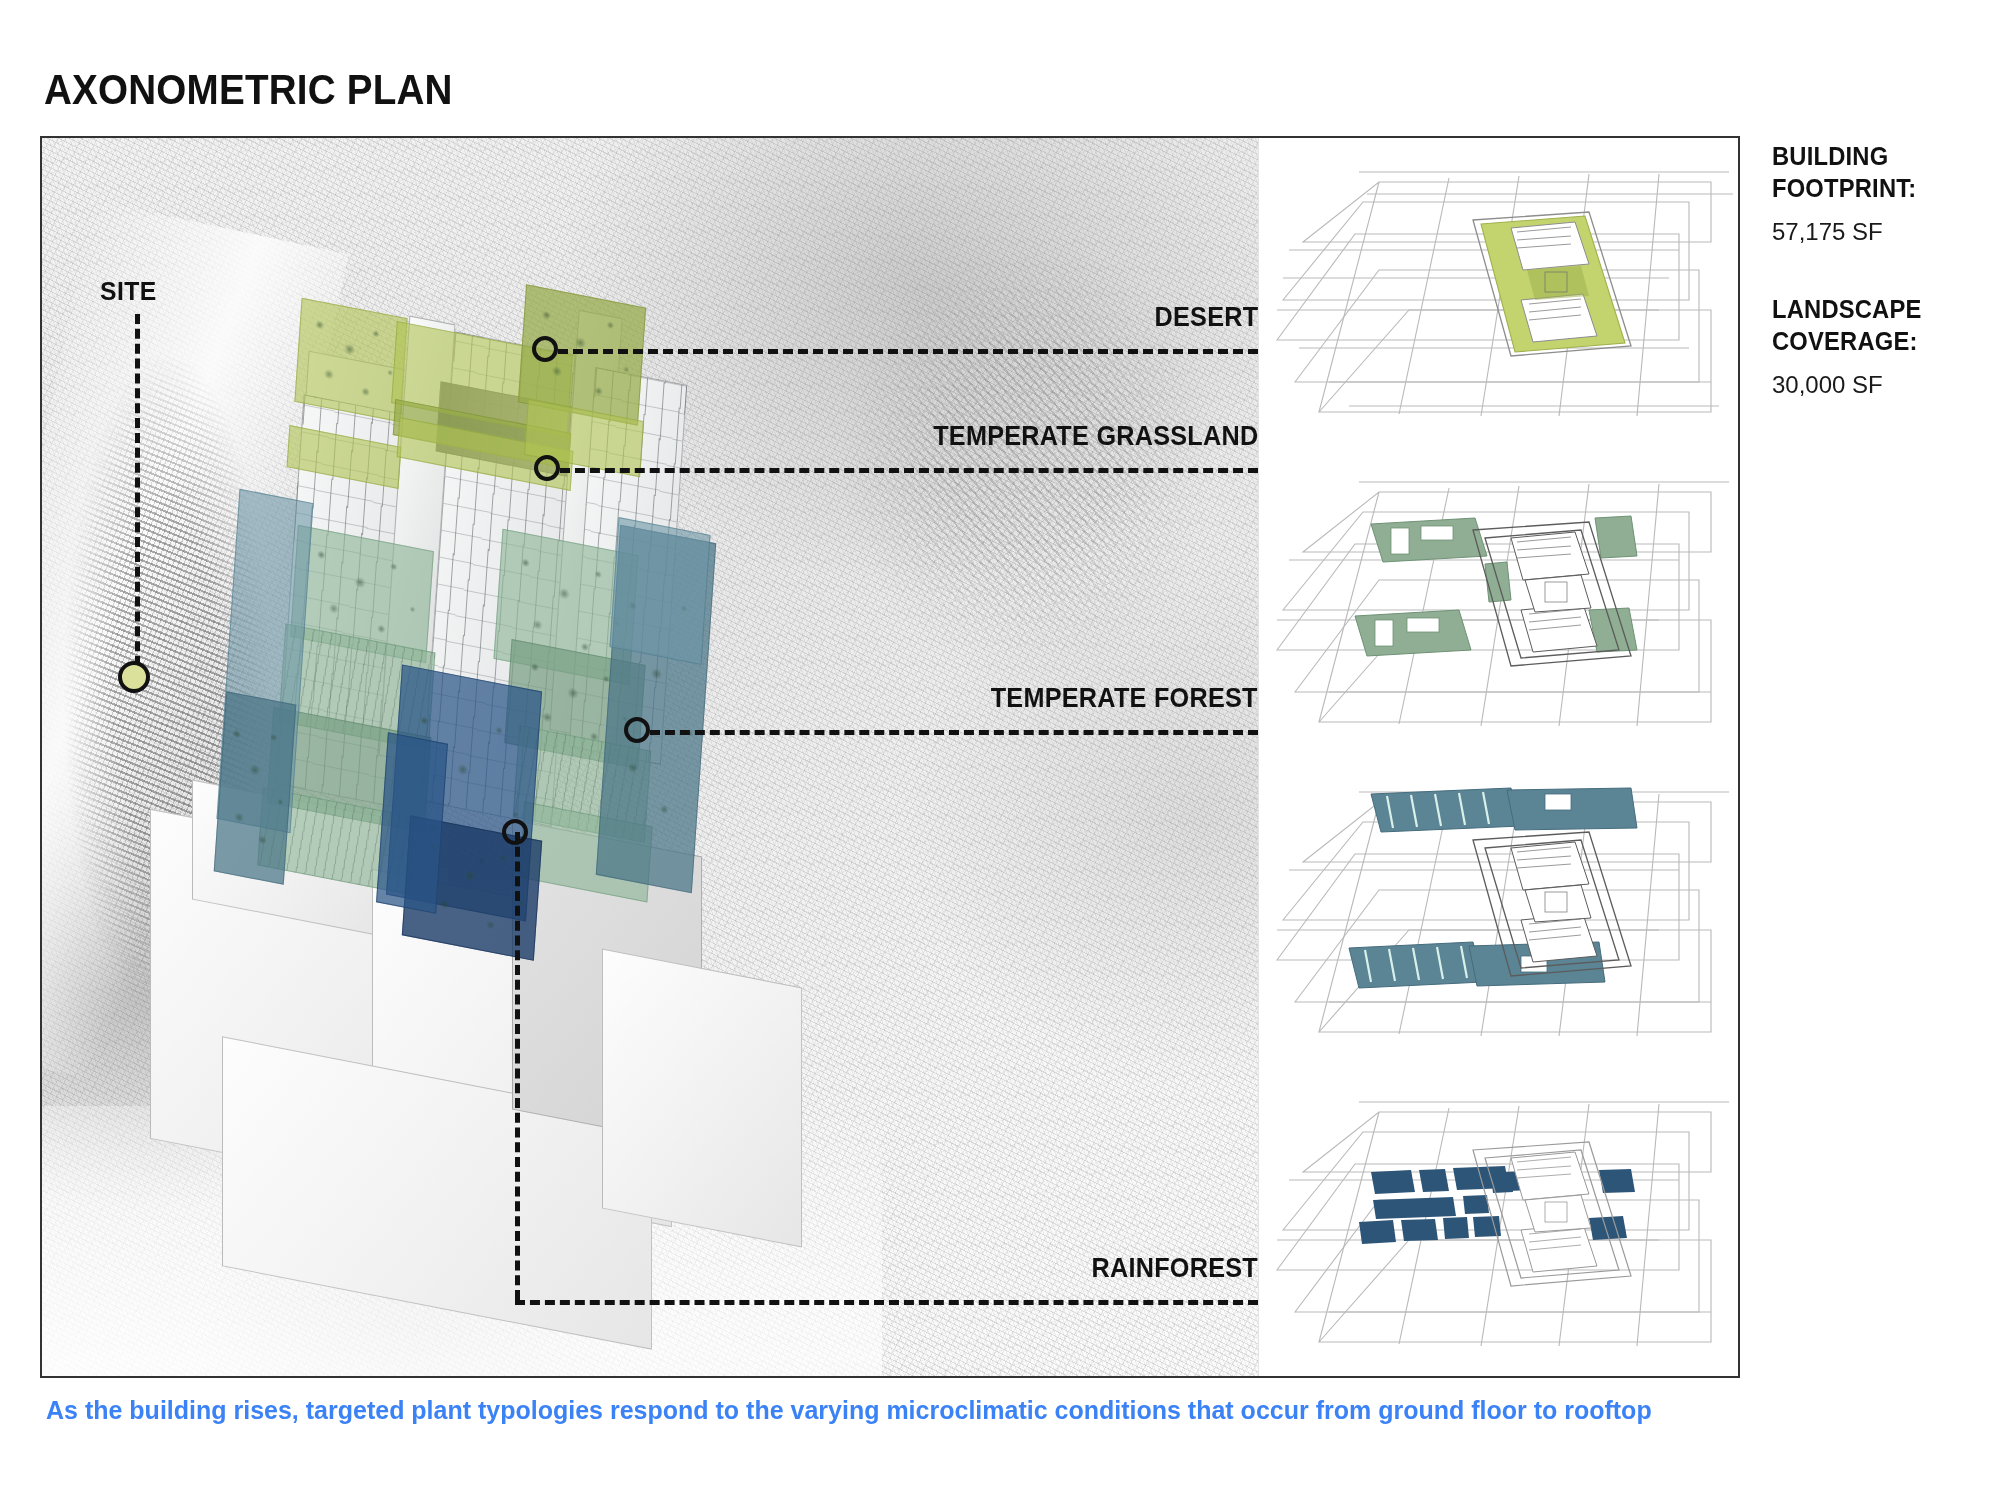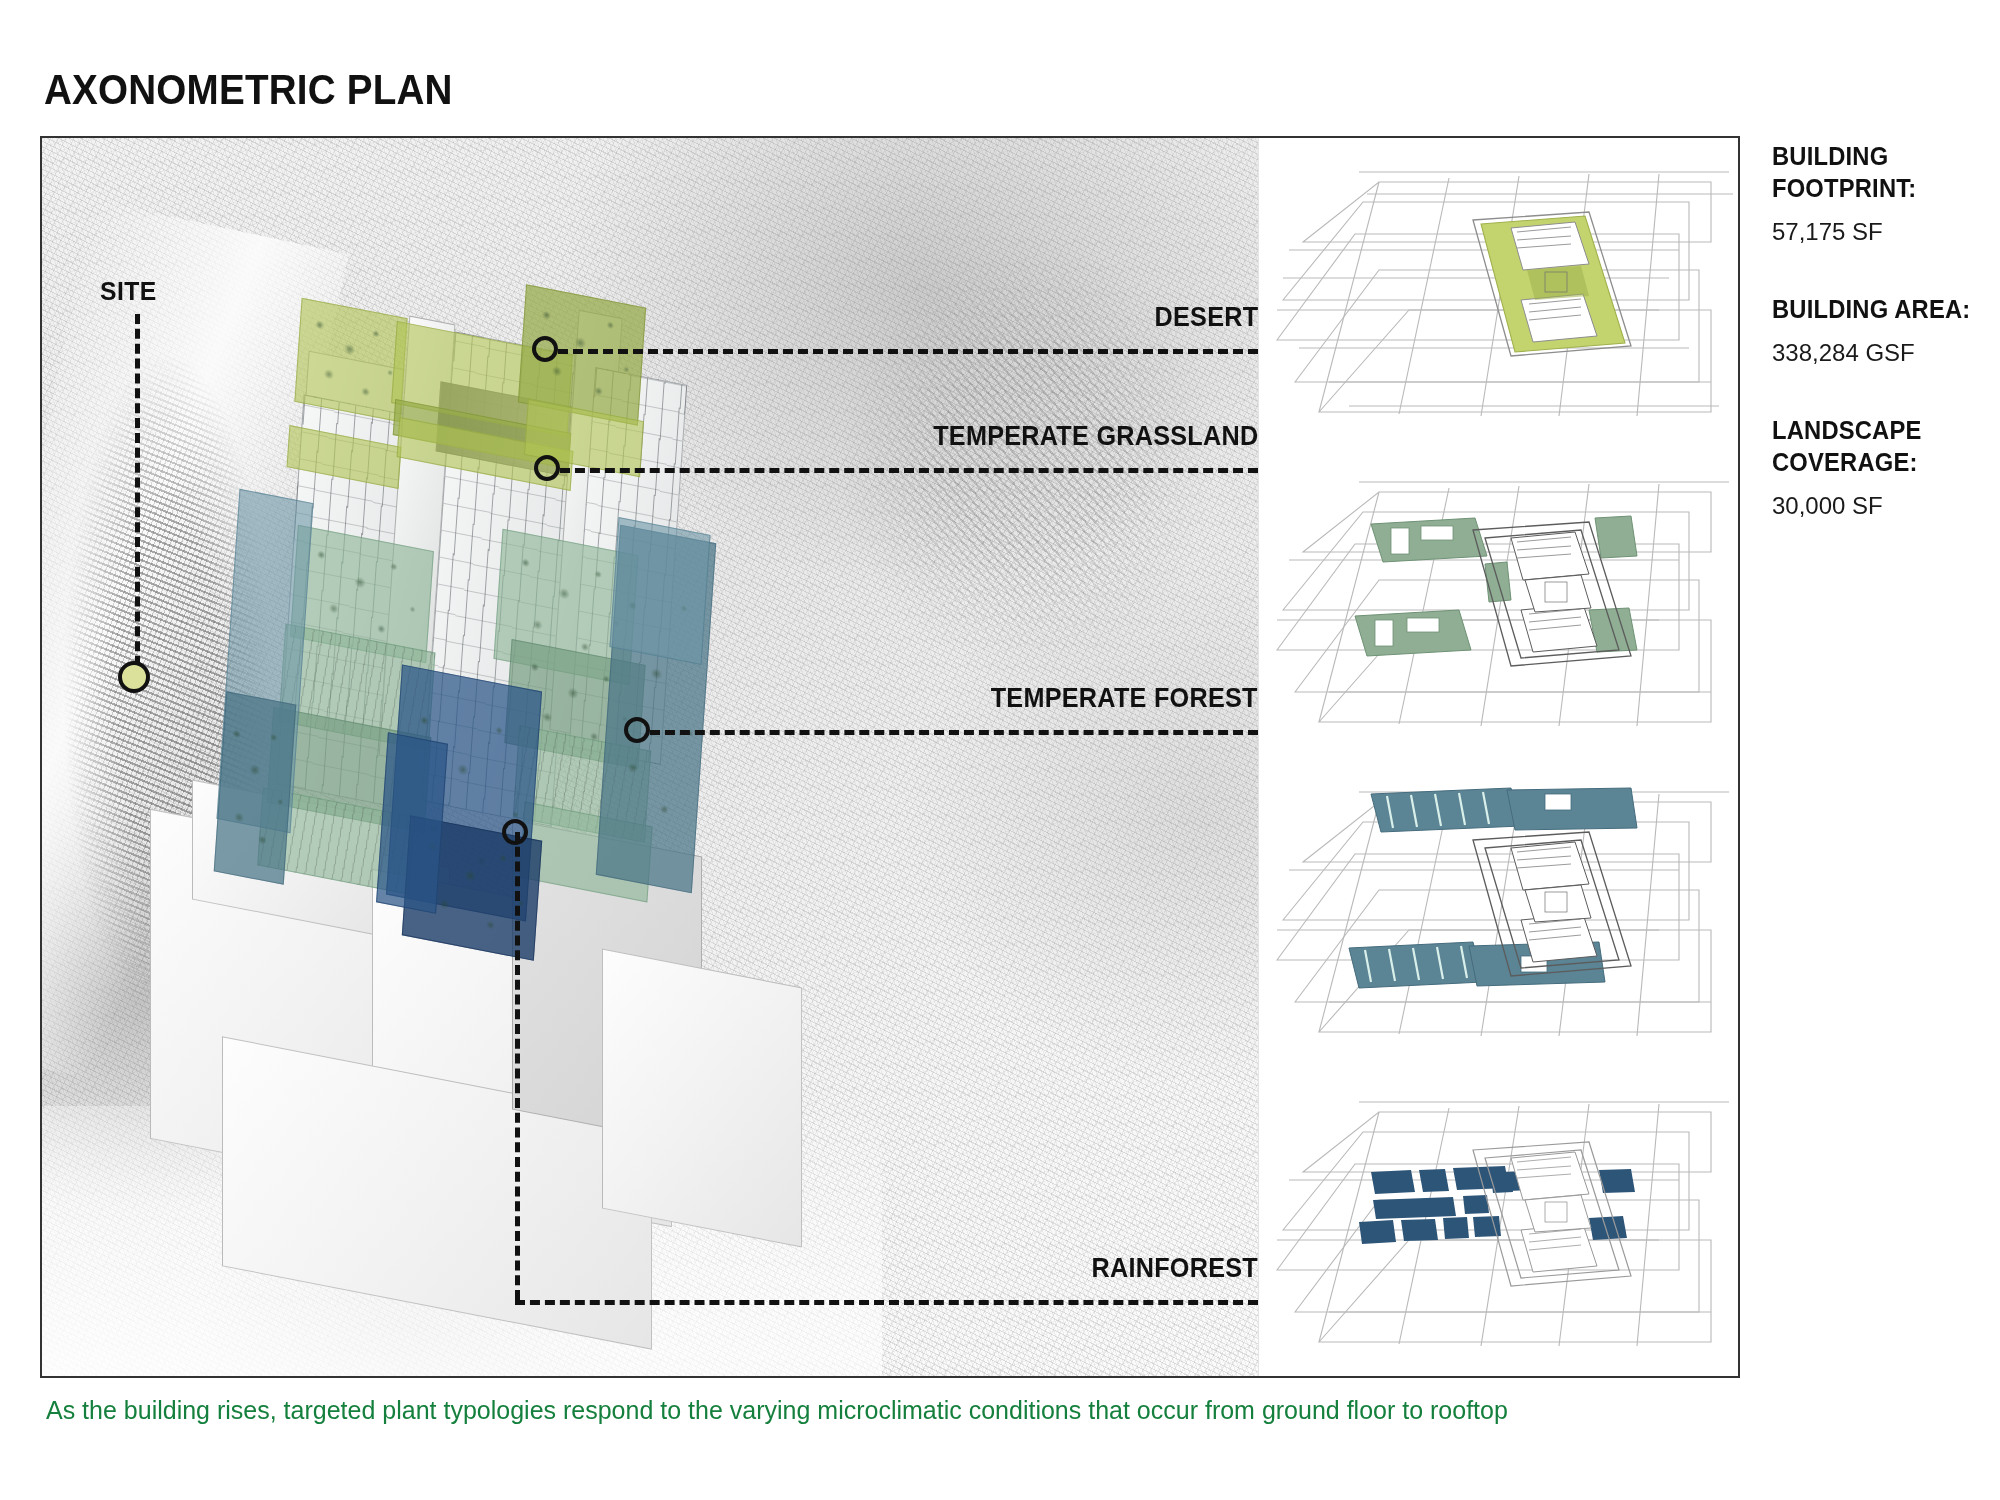--- a/index.html
+++ b/index.html
@@ -200,21 +200,21 @@
     transform:scaleX(.95); transform-origin:left center;
   }
   .stat-value {
     font-size:24px; font-weight:400; line-height:1.3;
     margin-top:12px; color:#1a1a1a;
   }
 
   
   #caption {
     position:absolute; left:46px; top:1396px;
-    font-size:25px; font-weight:400; color:#15803d;
+    font-size:25px; font-weight:700; color:#3b82f6;
     white-space:nowrap;
   }
 </style>
 </head>
 <body>
 
 <div id="page-title">AXONOMETRIC PLAN</div>
 
 <div id="board-frame">
 
@@ -492,22 +492,18 @@
     </div>
   </div>
 </div>
 
 <div id="stats">
   <div class="stat-block">
     <div class="stat-label">BUILDING FOOTPRINT:</div>
     <div class="stat-value">57,175 SF</div>
   </div>
   <div class="stat-block">
-    <div class="stat-label">BUILDING AREA:</div>
-    <div class="stat-value">338,284 GSF</div>
-  </div>
-  <div class="stat-block">
     <div class="stat-label">LANDSCAPE COVERAGE:</div>
     <div class="stat-value">30,000 SF</div>
   </div>
 </div>
 
 <div id="caption">As the building rises, targeted plant typologies respond to the varying microclimatic conditions that occur from ground floor to rooftop</div>
 
 </body></html>

